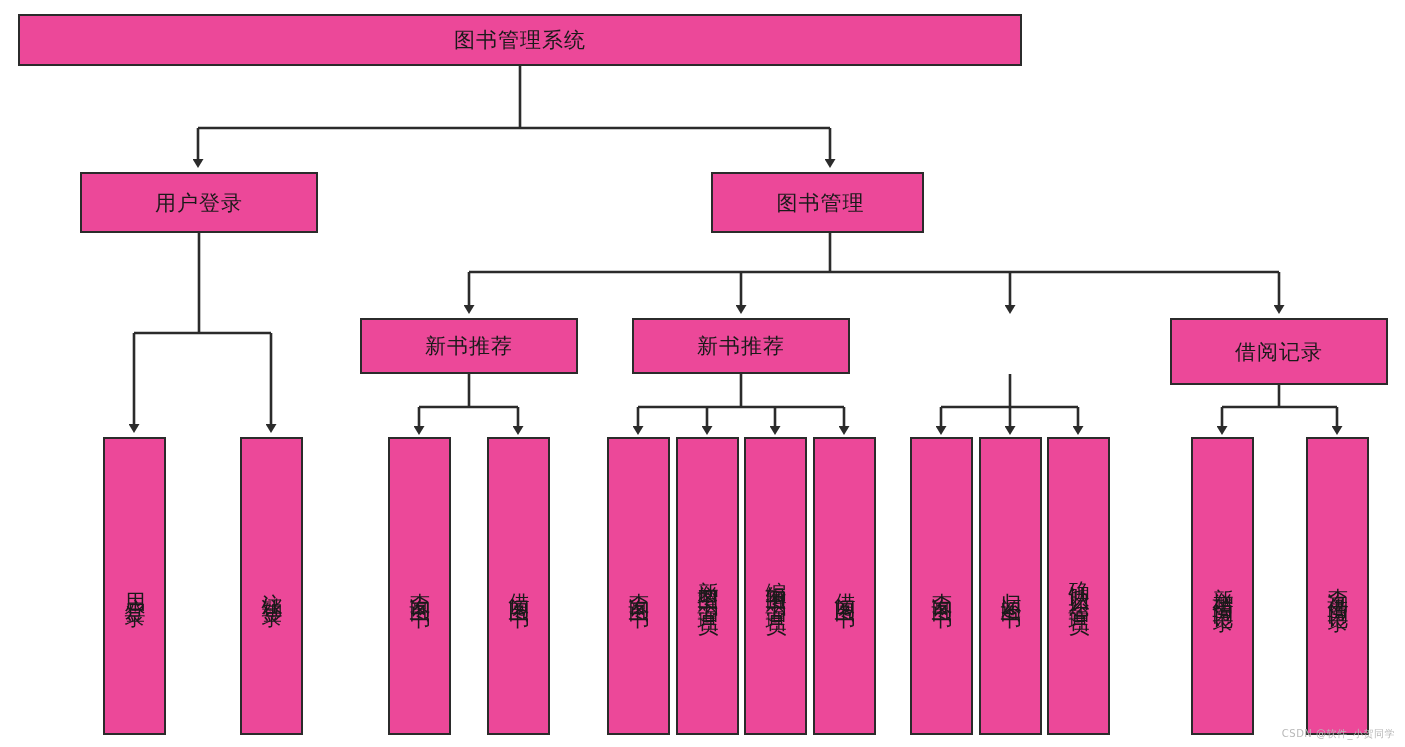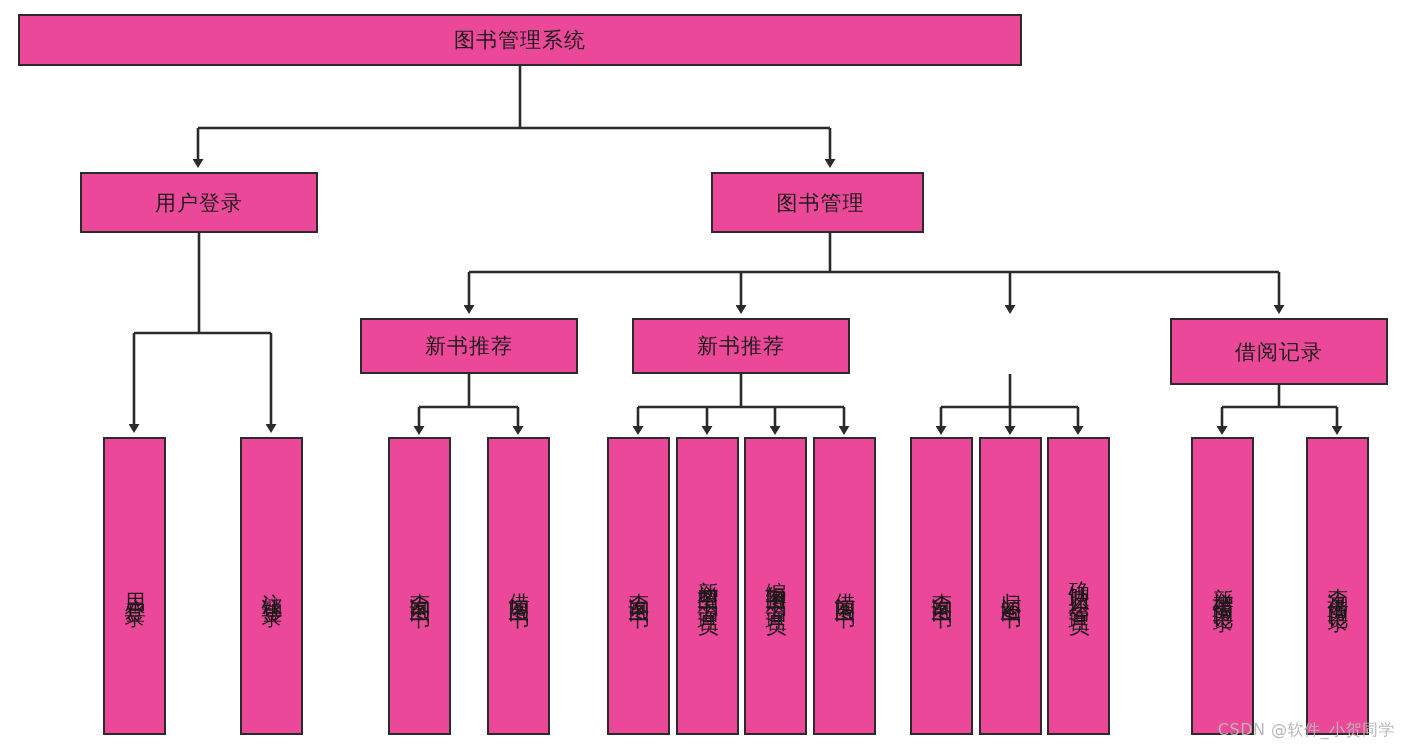--- a/index.html
+++ b/index.html
@@ -52,21 +52,21 @@
     text-align: center;
   }
   .h-label {
     white-space: nowrap;
     display: block;
   }
   #watermark {
     position: absolute;
     right: 10px;
     bottom: 6px;
-    font-size: 16px;
+    font-size: 10px;
     color: #b8b8b8;
     white-space: nowrap;
     letter-spacing: 0.5px;
   }
 </style>
 </head>
 <body>
 
 <div id="canvas">
 

